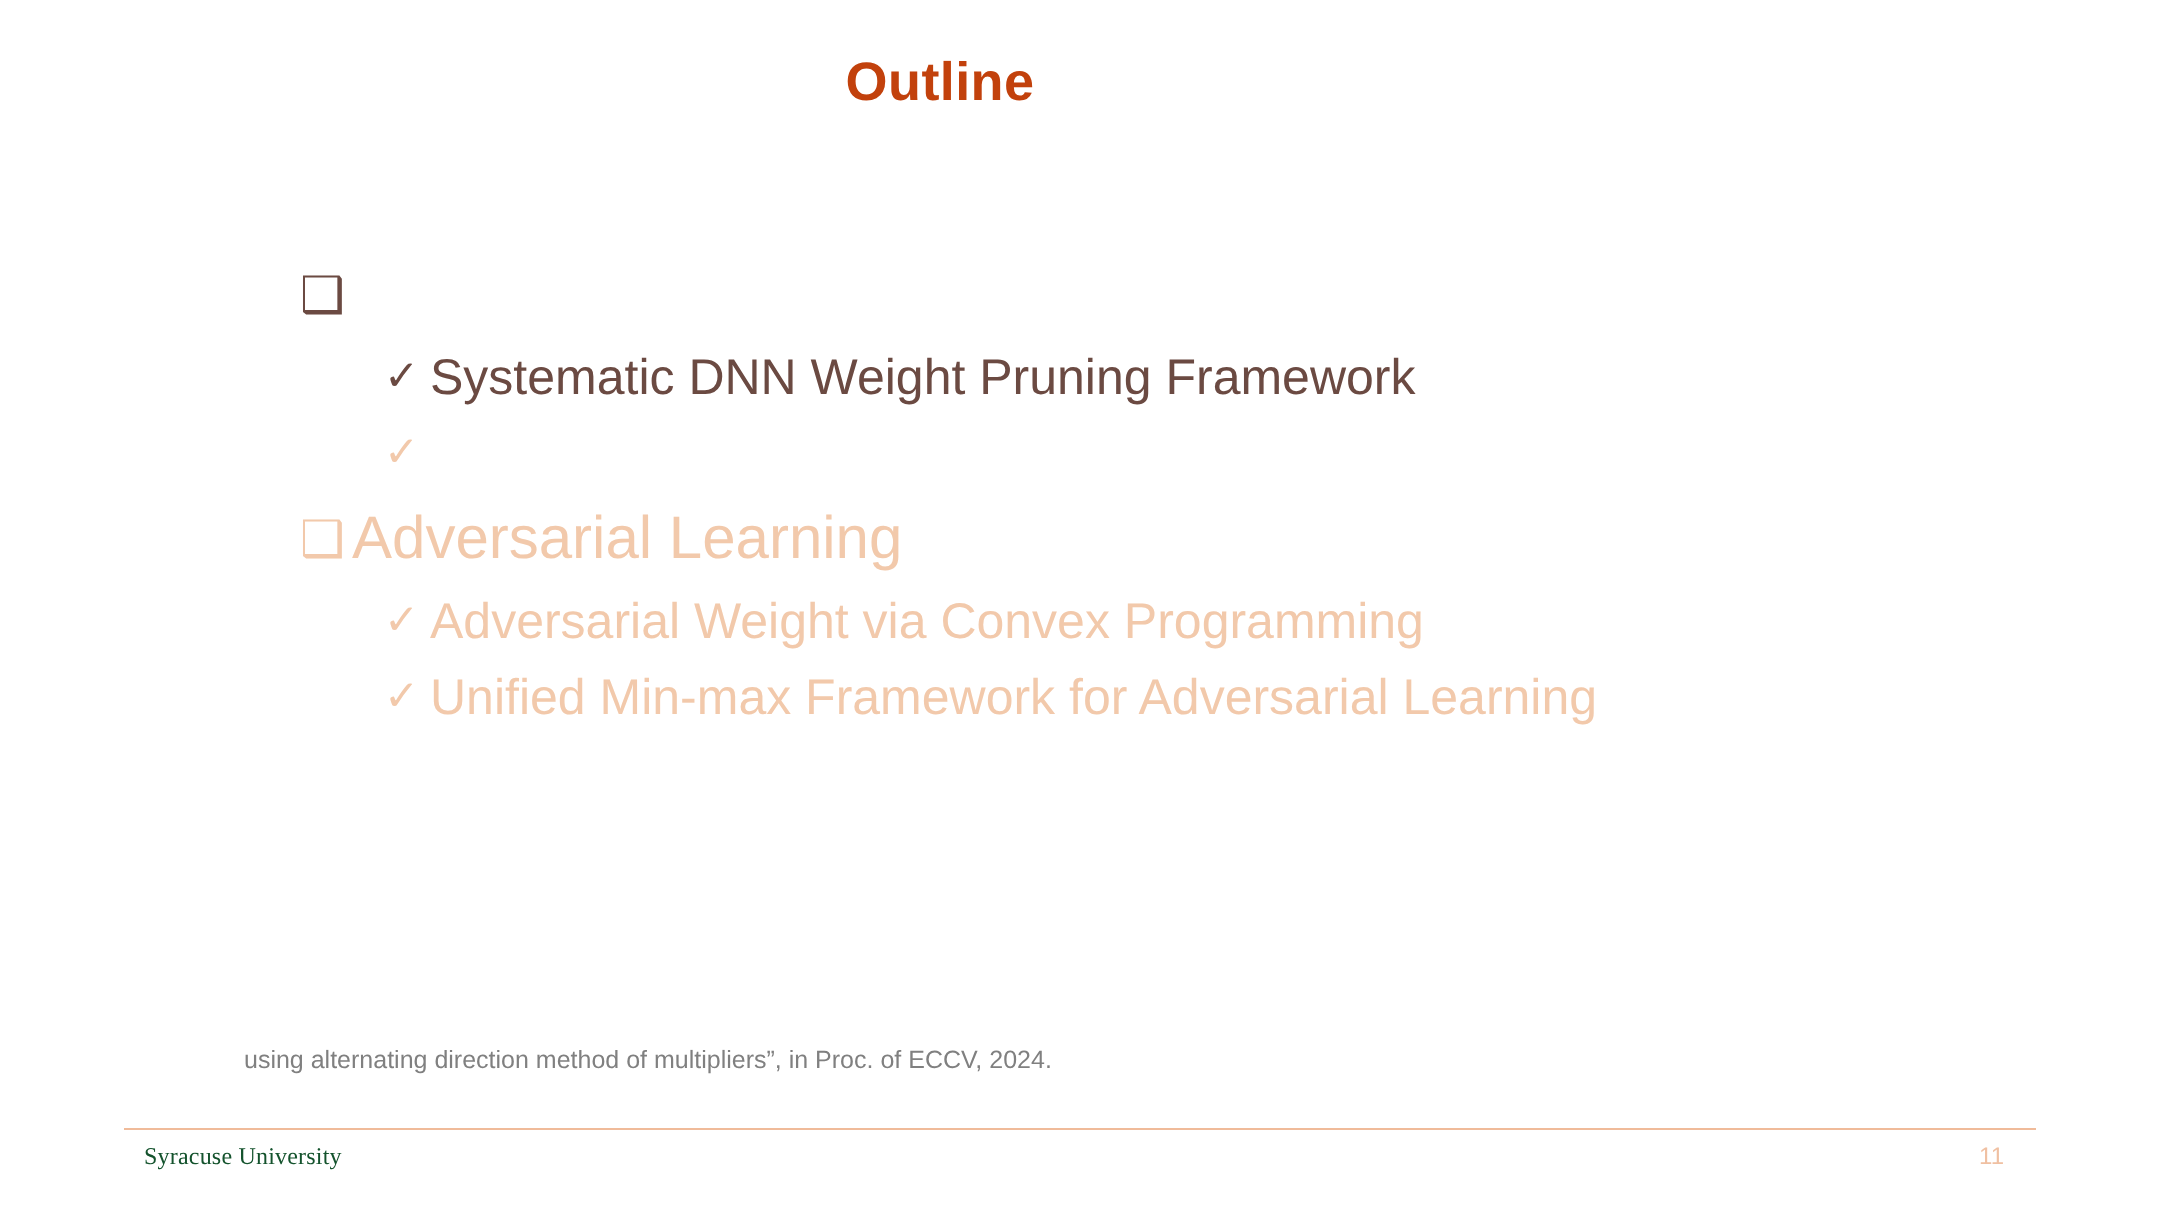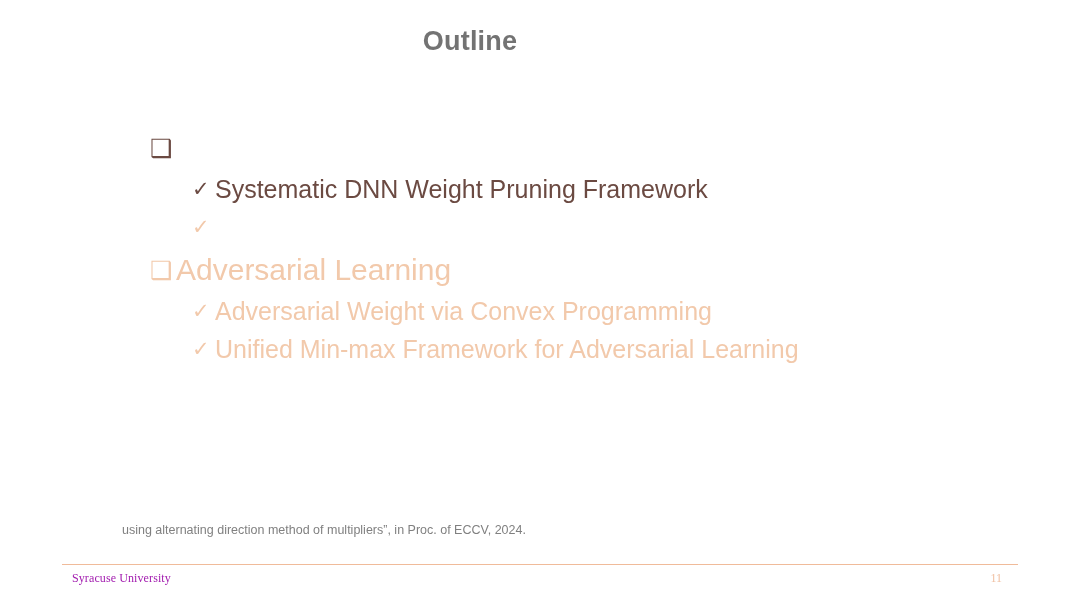--- a/index.html
+++ b/index.html
@@ -24,21 +24,21 @@
 
   
   .slide-title {
     position: absolute;
     top: 26px;
     left: 0;
     width: 940px;
     text-align: center;
     font-size: 27px;
     font-weight: bold;
-    color: #737373;
+    color: #c2410c;
     letter-spacing: 0.2px;
   }
 
   
   .outline {
     position: absolute;
     top: 128px;
     left: 150px;
     width: 880px;
   }
@@ -99,28 +99,28 @@
     width: 956px;
     height: 1px;
     background: #f0bb9a;
   }
   .footer-org {
     position: absolute;
     left: 72px;
     top: 571px;
     font-family: "Liberation Serif", serif;
     font-size: 12px;
-    color: #a21caf;
+    color: #14532d;
     letter-spacing: 0.1px;
   }
   .footer-page {
     position: absolute;
     right: 78px;
     top: 571px;
-    font-family: Liberation Serif, serif;
+    font-family: Liberation Sans, sans-serif;
     font-size: 12px;
     color: #f0c0a2;
   }
 </style>
 </head>
 <body>
 
 <div class="slide">
 
   <div class="slide-title">Outline</div>

